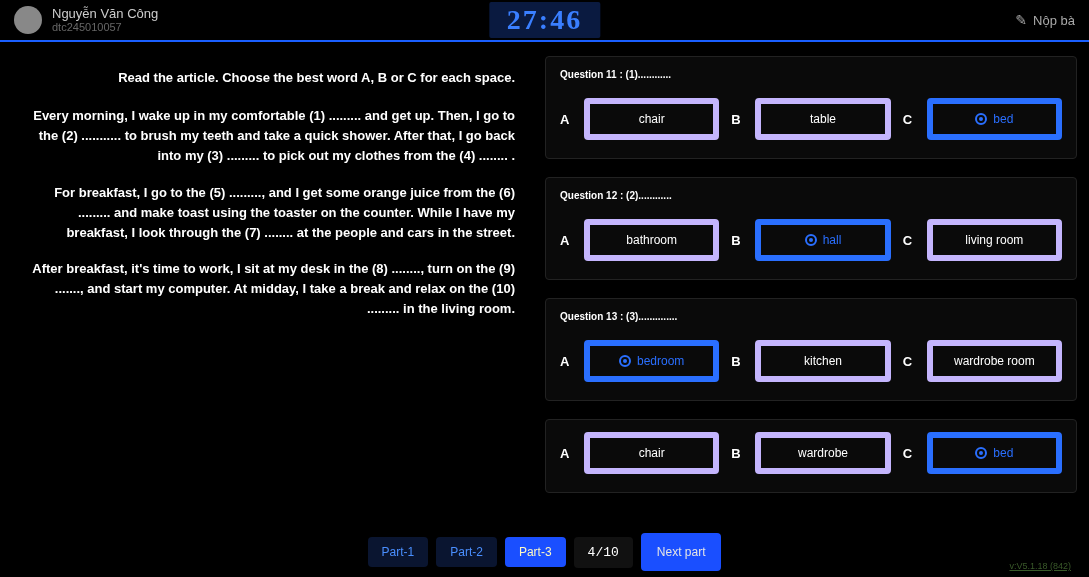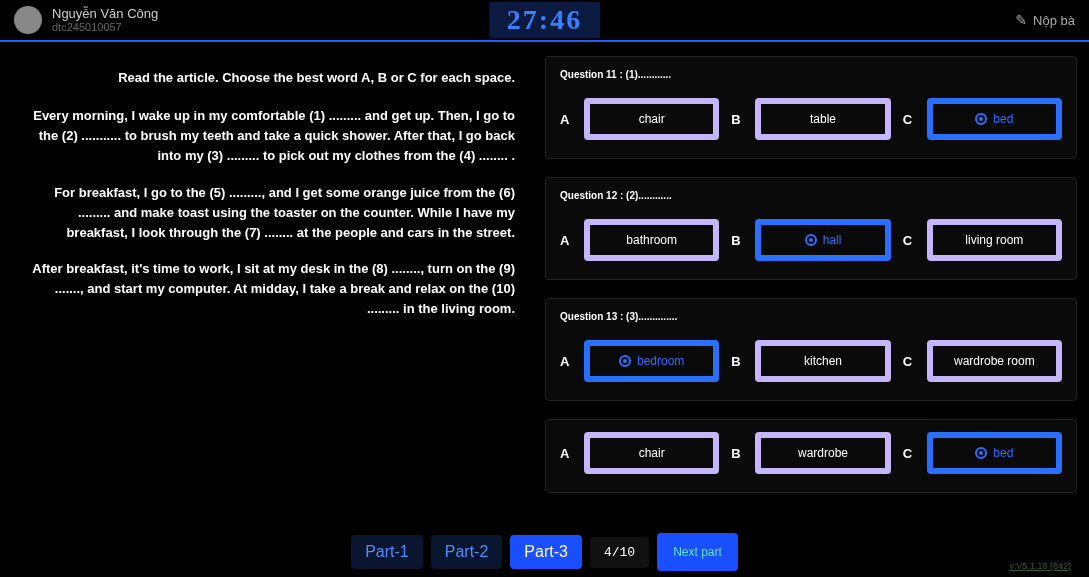--- a/index.html
+++ b/index.html
@@ -142,21 +142,21 @@
       right: 0;
       height: 50px;
       display: flex;
       align-items: center;
       justify-content: center;
       gap: 8px;
       background: #000;
     }
     .part-btn {
       padding: 8px 14px;
-      font-size: 16px;
+      font-size: 12px;
       border: none;
       border-radius: 4px;
       cursor: pointer;
       color: #4a8fff;
       background: #0a1530;
     }
     .part-btn.active {
       background: #1a4fff;
       color: #fef9c3;
     }
@@ -167,21 +167,21 @@
       color: #fff;
       background: #111;
       border-radius: 4px;
     }
     .next-btn {
       padding: 12px 16px;
       font-size: 12px;
       border: none;
       border-radius: 4px;
       background: #1a4fff;
-      color: #5eead4;
+      color: #e5e5e5;
       cursor: pointer;
     }
     .version {
       position: absolute;
       right: 18px;
       bottom: 6px;
       font-size: 9px;
       color: #3a5a2a;
       text-decoration: underline;
     }

